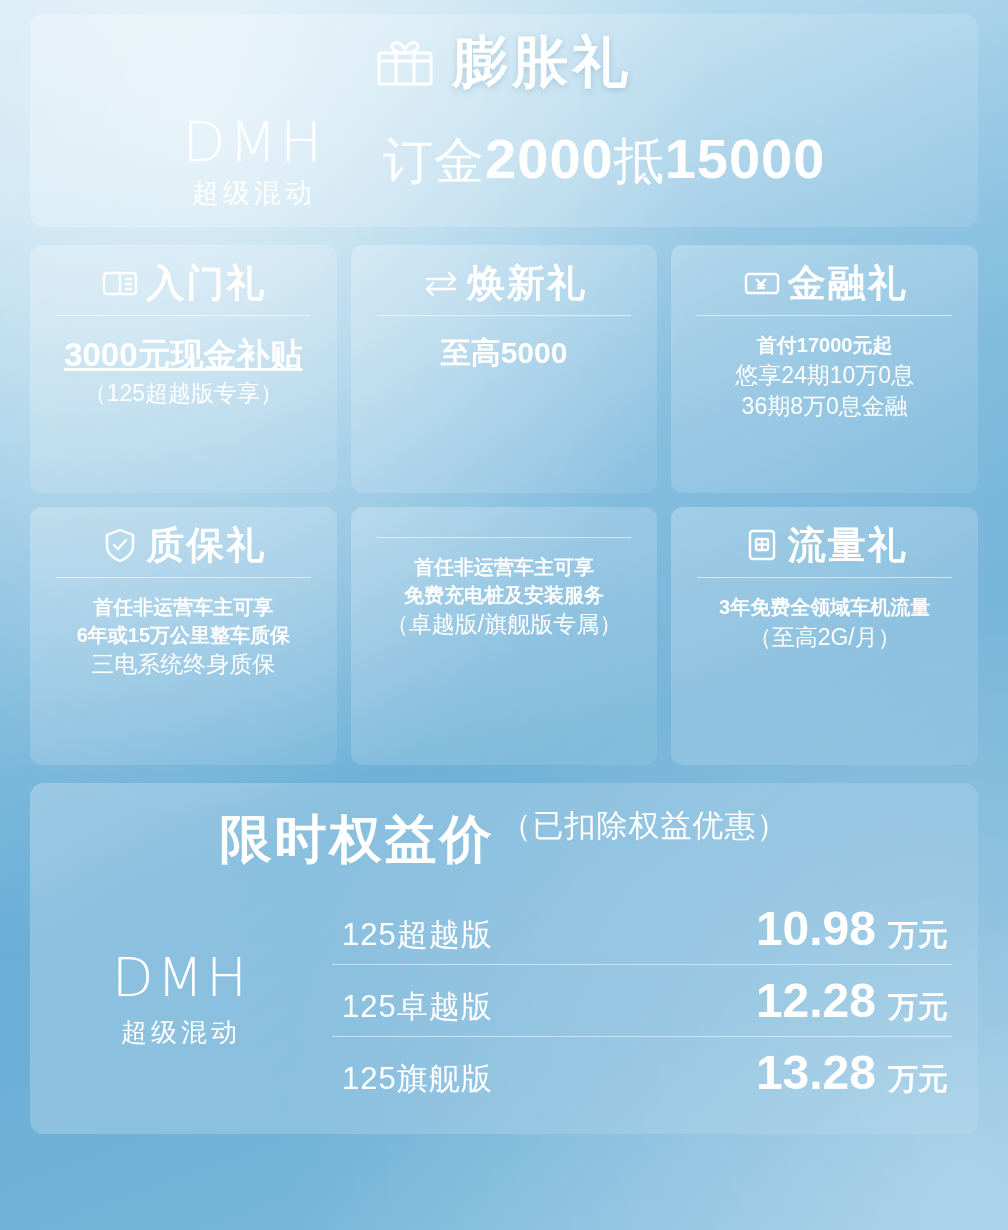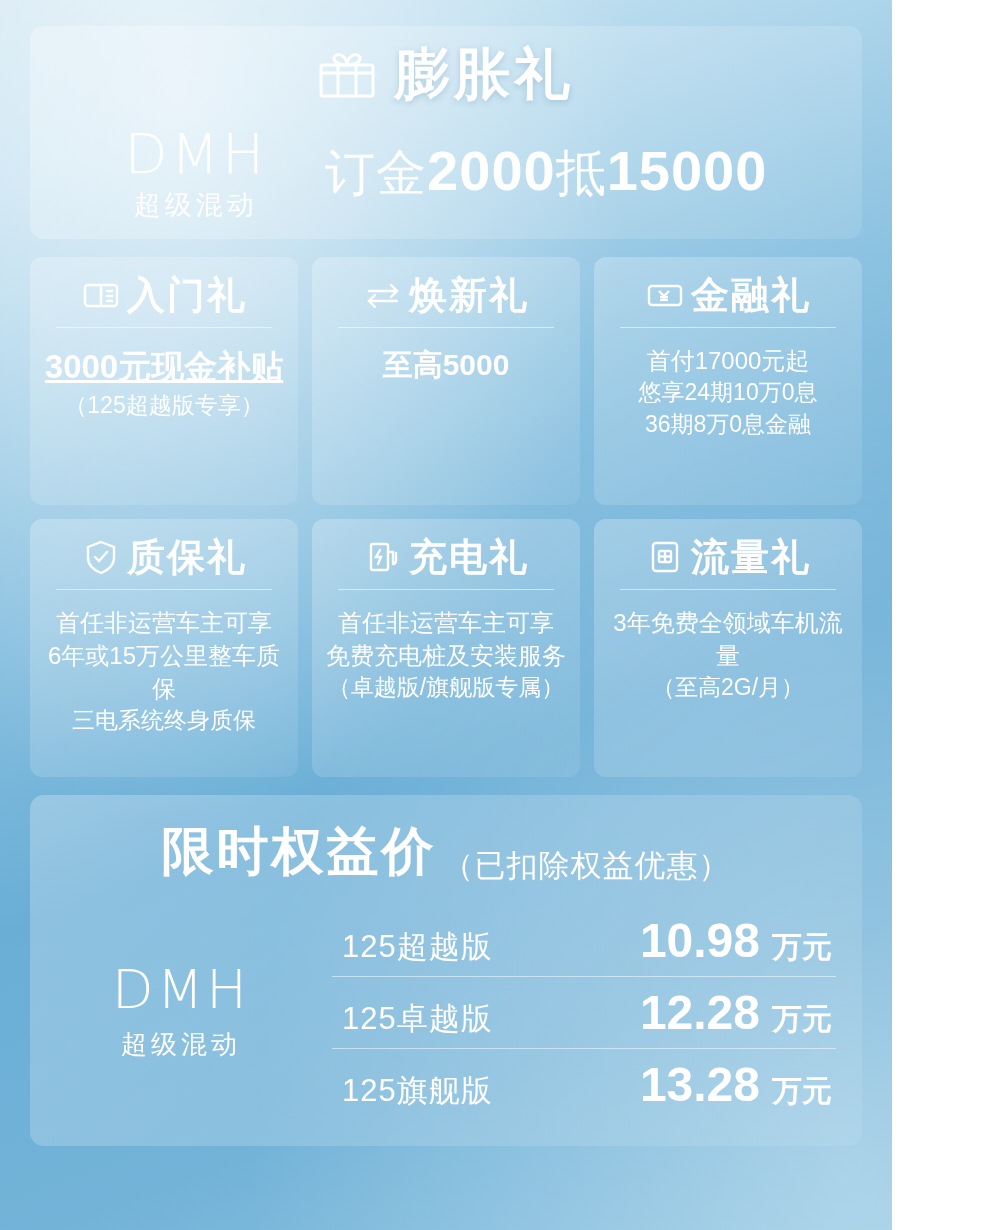--- a/index.html
+++ b/index.html
@@ -9,25 +9,25 @@
   }
   body {
     width: 1008px;
     height: 1230px;
     font-family: "Liberation Sans", "DejaVu Sans", sans-serif;
     color: #ffffff;
     overflow: hidden;
   }
   .poster {
     position: relative;
-    width: 892px;
+    width: 1008px;
     height: 1230px;
     background: linear-gradient(160deg, #cfe6f2 0%, #bfdff0 12%, #8fc4e2 35%, #6aaed6 60%, #73b3d8 80%, #8cc3e1 100%);
     box-sizing: border-box;
-    padding: 26px 30px 18px 30px;
+    padding: 14px 30px 18px 30px;
   }
   .poster:before {
     content: "";
     position: absolute;
     left: 0; top: 0; right: 0; bottom: 0;
     background: radial-gradient(ellipse at 20% 8%, rgba(255,255,255,0.55) 0%, rgba(255,255,255,0) 45%),
                 radial-gradient(ellipse at 95% 95%, rgba(255,255,255,0.30) 0%, rgba(255,255,255,0) 50%);
     pointer-events: none;
   }
   .stack { position: relative; z-index: 2; }
@@ -114,33 +114,33 @@
   }
   .card-icon { width: 40px; height: 40px; display: block; }
   .divider {
     height: 1px;
     background: rgba(255,255,255,0.55);
     margin: 12px 16px 16px 16px;
   }
   .lines { line-height: 1.38; }
   .l-xl { font-size: 33px; font-weight: bold; letter-spacing: 0px; text-decoration: underline; }
   .l-lg { font-size: 30px; font-weight: bold; }
-  .l-md { font-size: 24px; font-weight: normal; }
+  .l-md { font-size: 20px; font-weight: bold; }
   .l-sm { font-size: 23px; font-weight: normal; }
 
   
   .price-panel {
     background: linear-gradient(135deg, rgba(255,255,255,0.26), rgba(255,255,255,0.08));
     border-radius: 14px;
     padding: 22px 26px 26px 26px;
     margin-top: 18px;
   }
   .price-title {
     display: flex;
-    align-items: flex-end;
+    align-items: flex-start;
     justify-content: center;
     gap: 6px;
     margin-bottom: 18px;
   }
   .price-title .big {
     font-size: 52px;
     font-weight: bold;
     letter-spacing: 3px;
   }
   .price-title .note {
@@ -303,30 +303,20 @@
         </div>
         <div class="divider"></div>
         <div class="lines">
           <div class="l-md">首任非运营车主可享</div>
           <div class="l-md">6年或15万公里整车质保</div>
           <div class="l-sm">三电系统终身质保</div>
         </div>
       </div>
 
       <div class="card row2">
-        <div class="card-head">
-          <span>
-            <svg class="card-icon" viewBox="0 0 40 40" fill="none" stroke="#ffffff" stroke-width="2.4" stroke-linecap="round">
-              <rect x="8" y="7" width="17" height="26" rx="2"></rect>
-              <path d="M17 13 L13 20 H18 L15 27"></path>
-              <path d="M25 15 H30 V27 A3 3 0 0 0 33 24 V16"></path>
-            </svg>
-          </span>
-          <span class="name">充电礼</span>
-        </div>
         <div class="divider"></div>
         <div class="lines">
           <div class="l-md">首任非运营车主可享</div>
           <div class="l-md">免费充电桩及安装服务</div>
           <div class="l-sm">（卓越版/旗舰版专属）</div>
         </div>
       </div>
 
       <div class="card row2">
         <div class="card-head">

